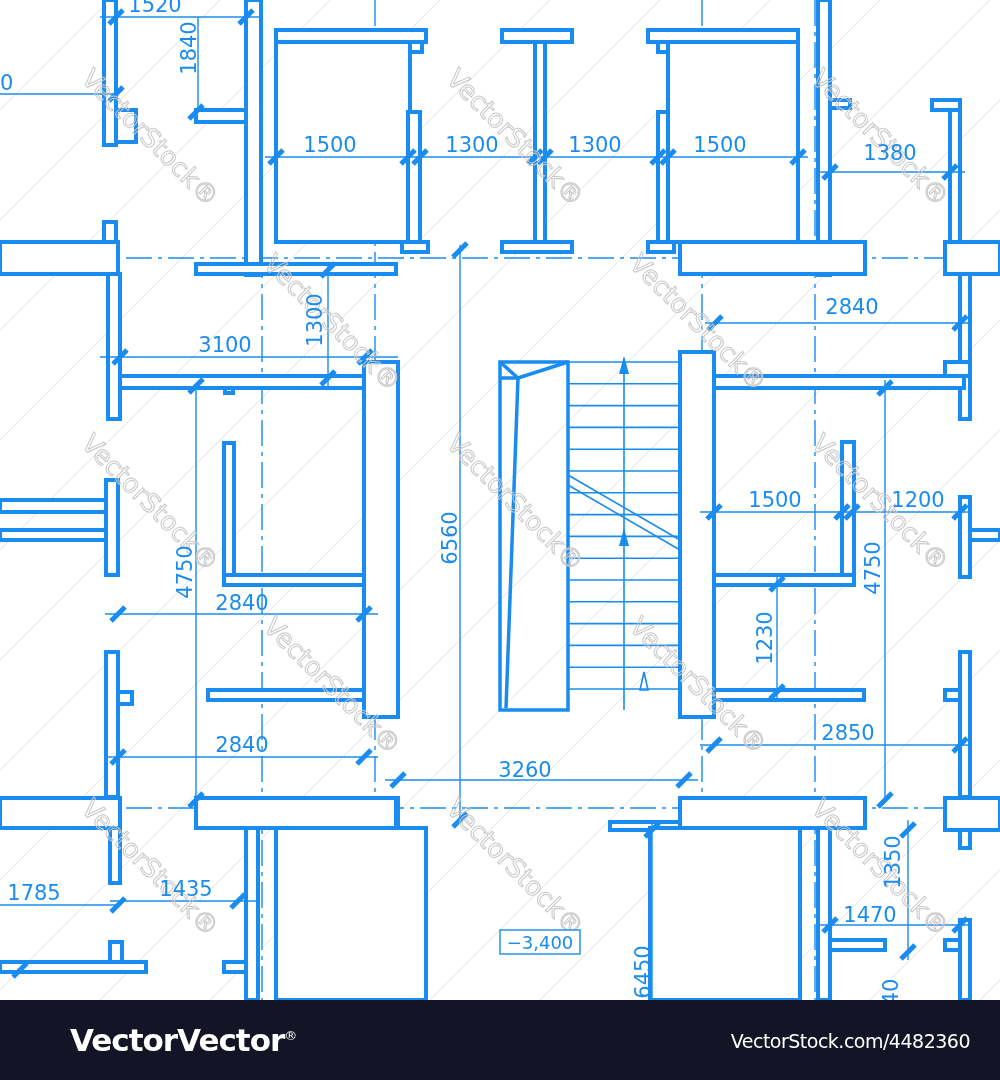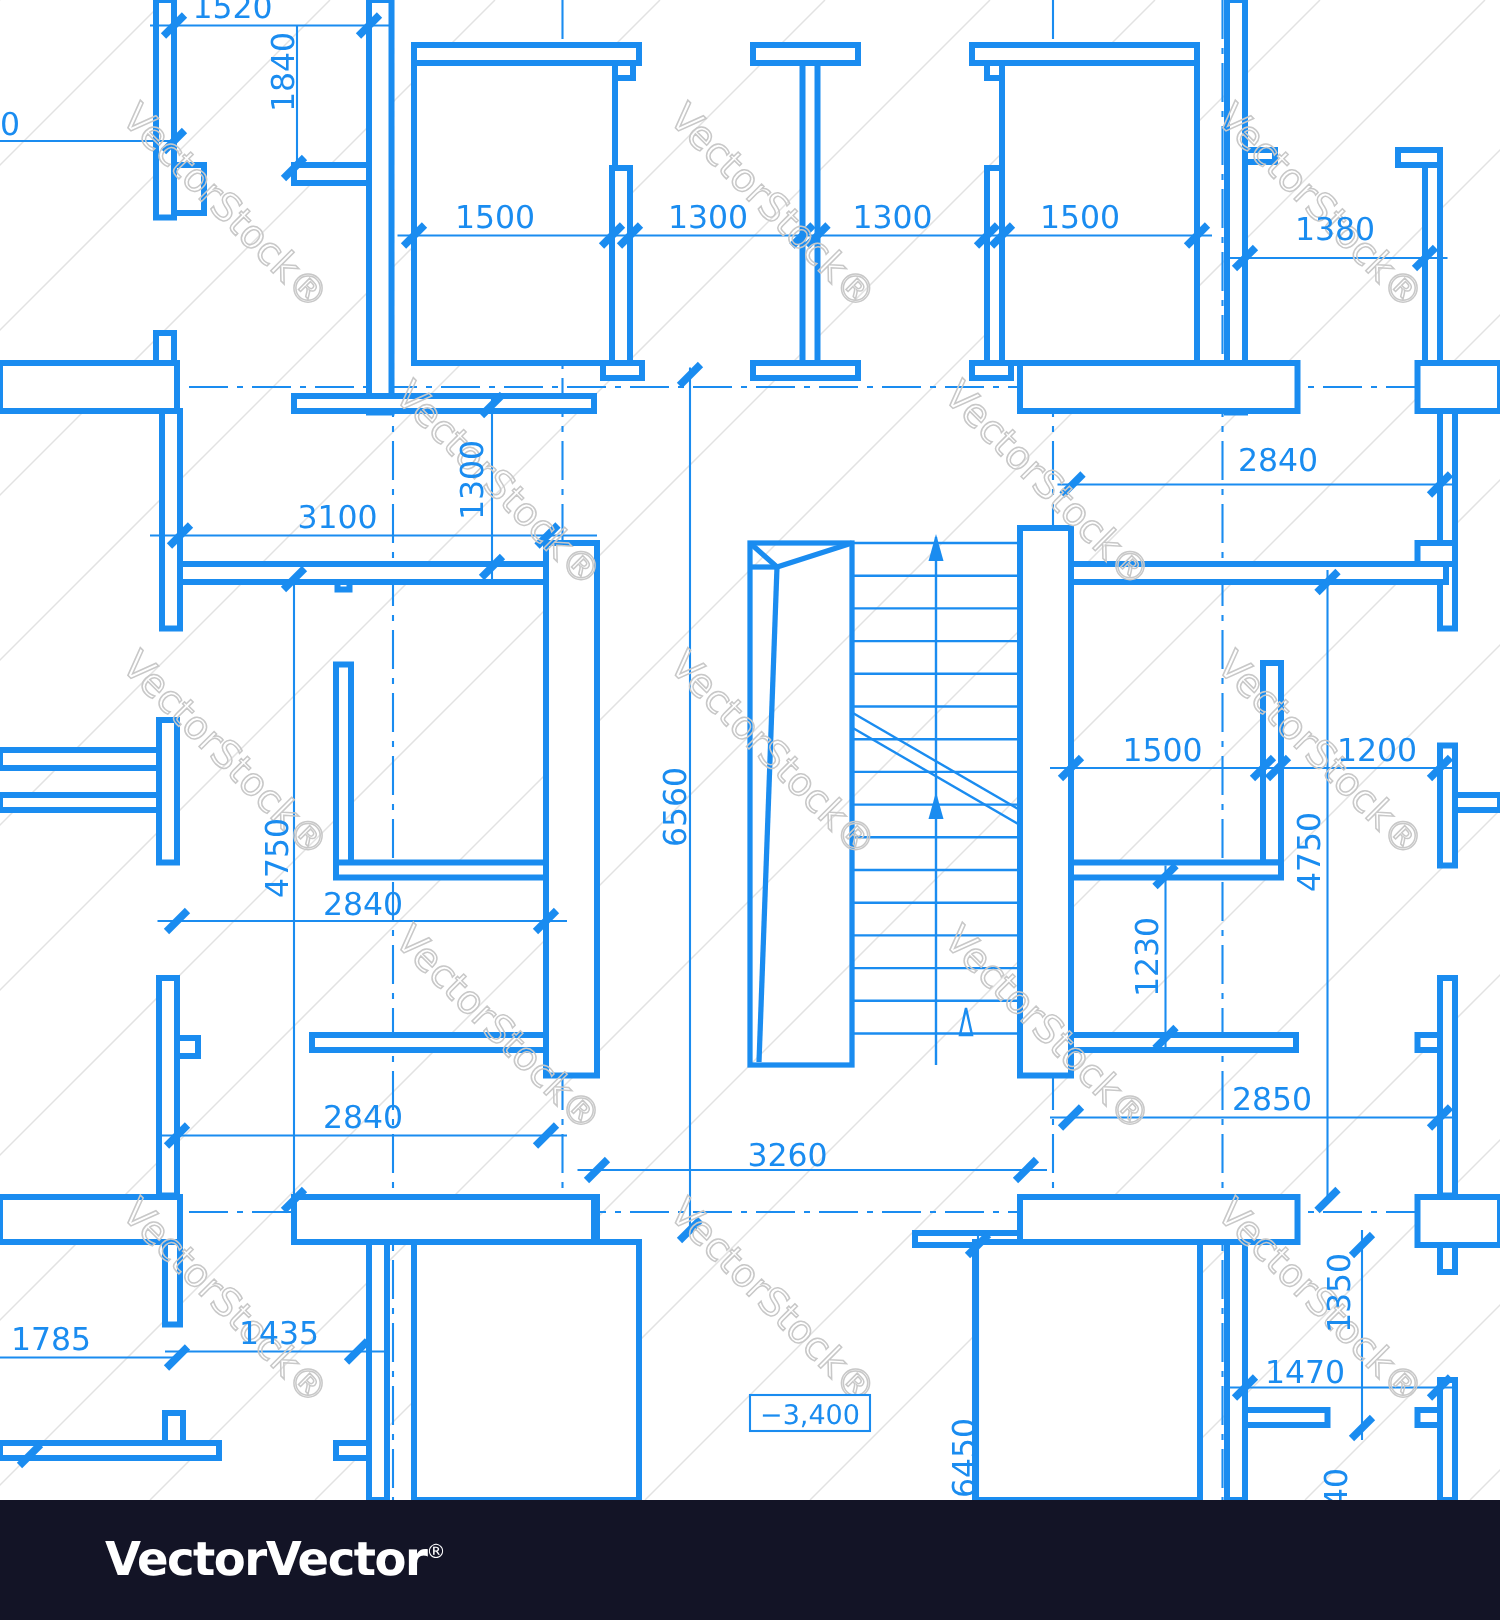--- a/index.html
+++ b/index.html
@@ -306,13 +306,14 @@
       <rect id="level-box" x="500" y="930" width="80" height="24" fill="#ffffff" stroke="#1a8cf0" stroke-width="1.4"></rect>
       <text id="level-text" class="dimtxt" x="540" y="949" text-anchor="middle" style="font-size:18px">−3,400</text>
     </g>
   </svg>
 </div>
 
 <div id="footer">
   <div id="brand">
     <span class="light">Vector</span><span class="bold">Vector</span><span class="reg">®</span>
   </div>
+  <div id="url">VectorStock.com/4482360</div>
 </div>
 
 </body></html>

